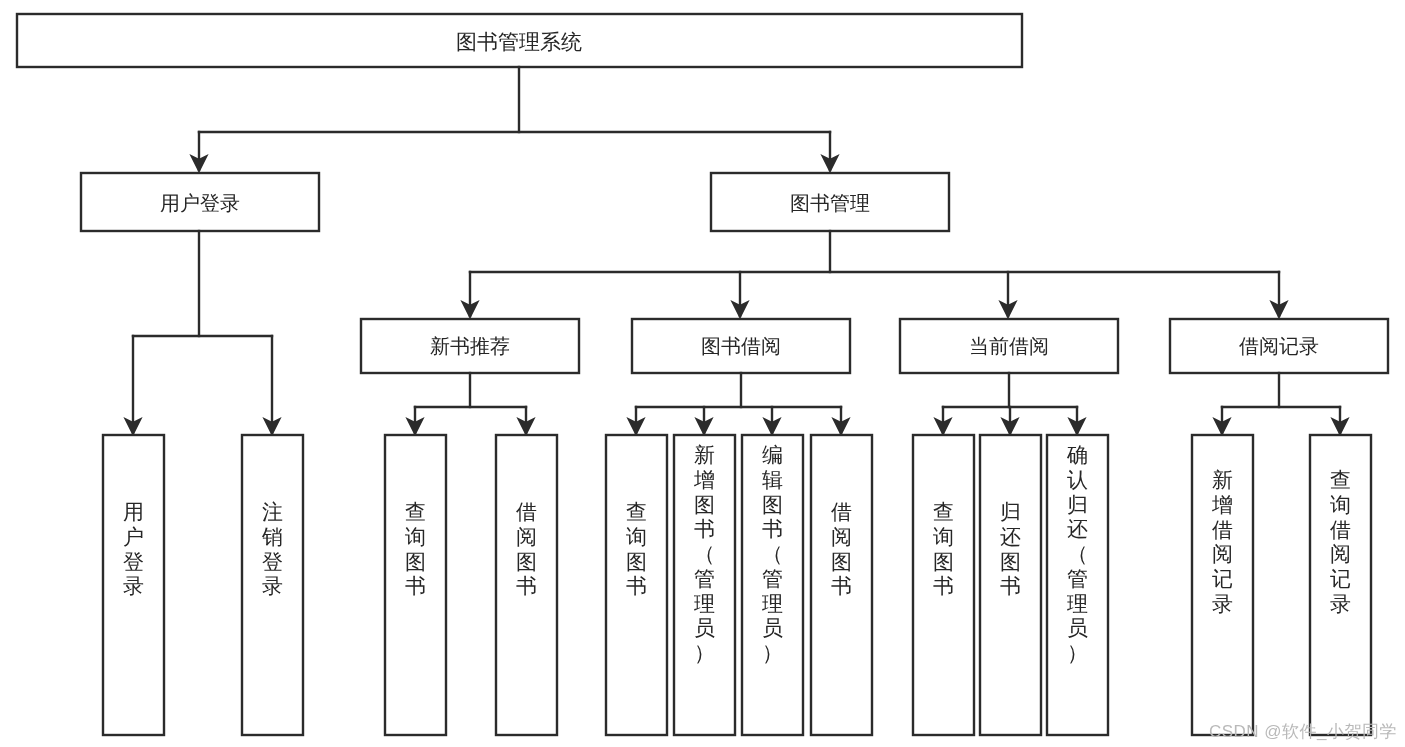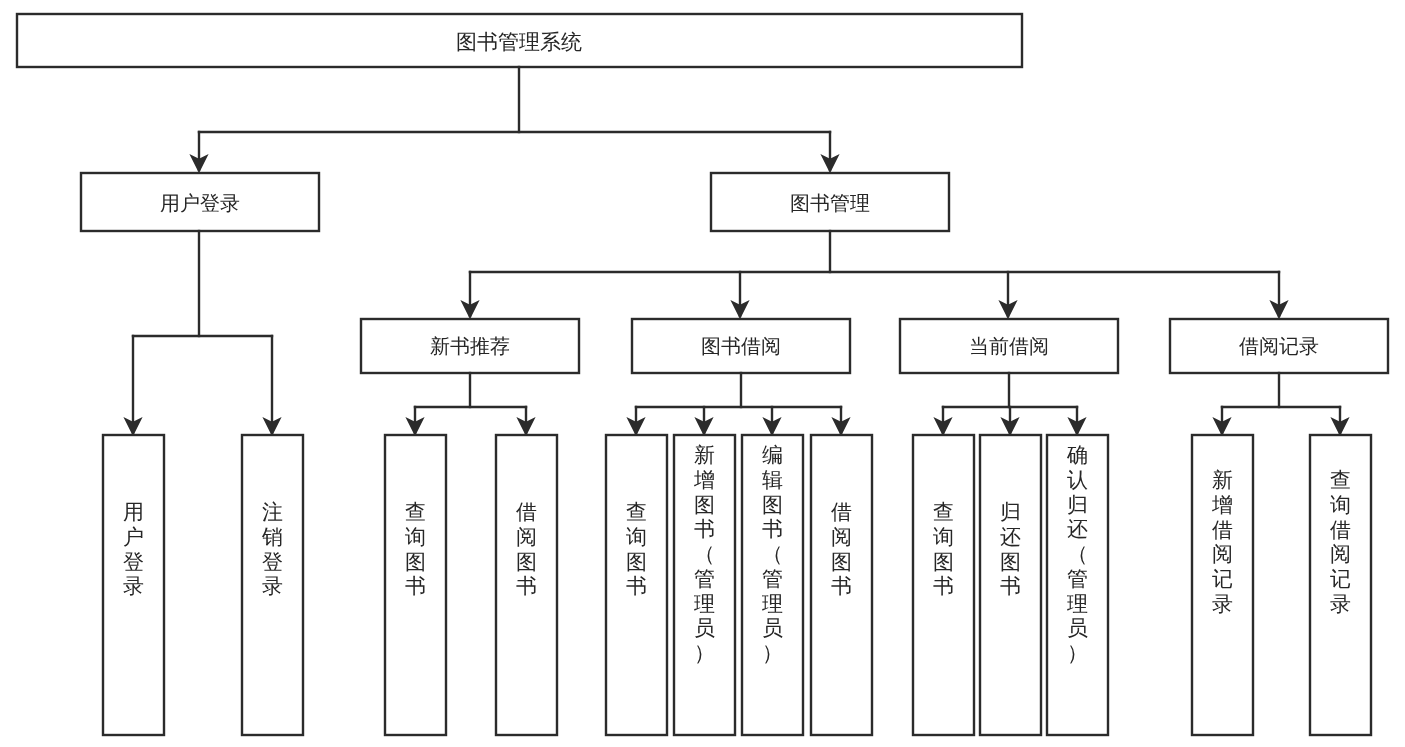--- a/index.html
+++ b/index.html
@@ -244,14 +244,15 @@
 阅
 记
 录</div>
   <div class="vert-label" style="left:1310px; top:468px; width:61px;">查
 询
 借
 阅
 记
 录</div>
 
+  <div class="watermark">CSDN @软件_小贺同学</div>
 
 </div>
 
 </body></html>

